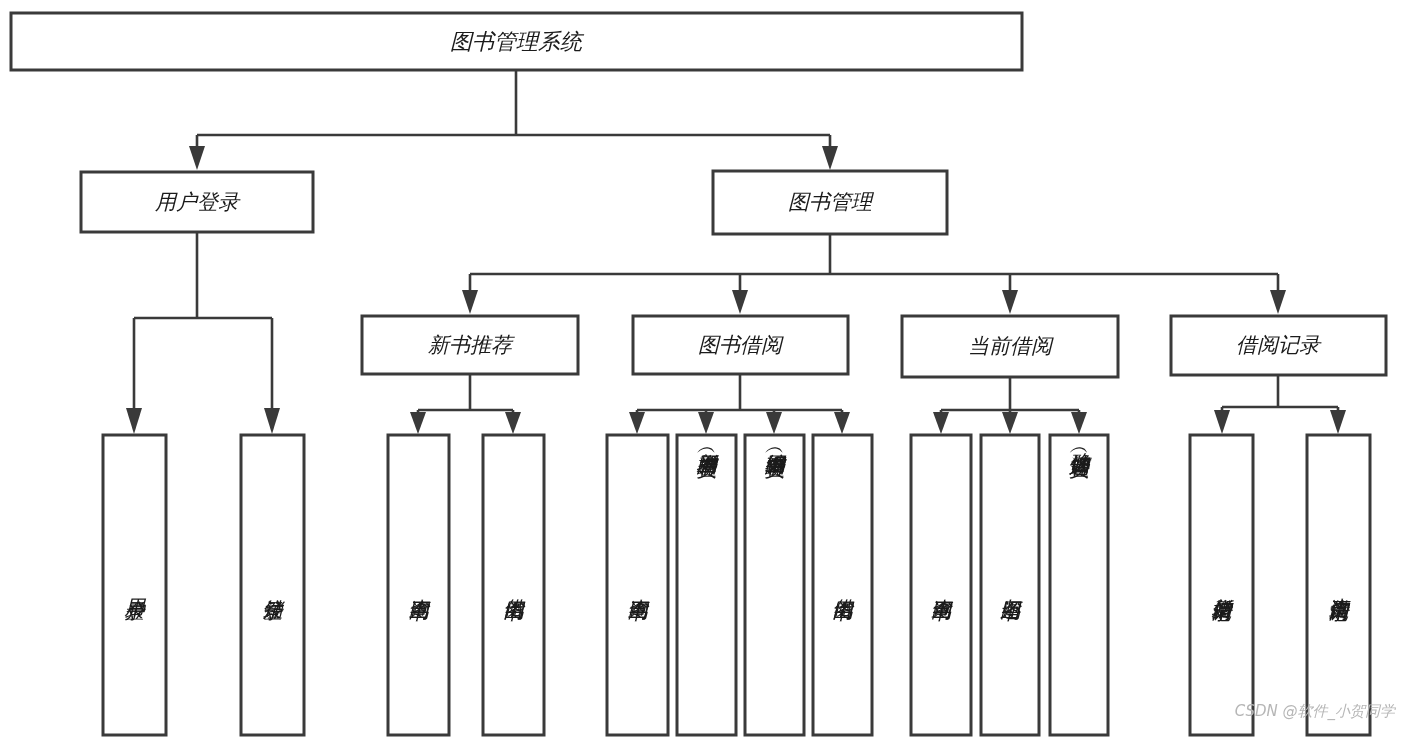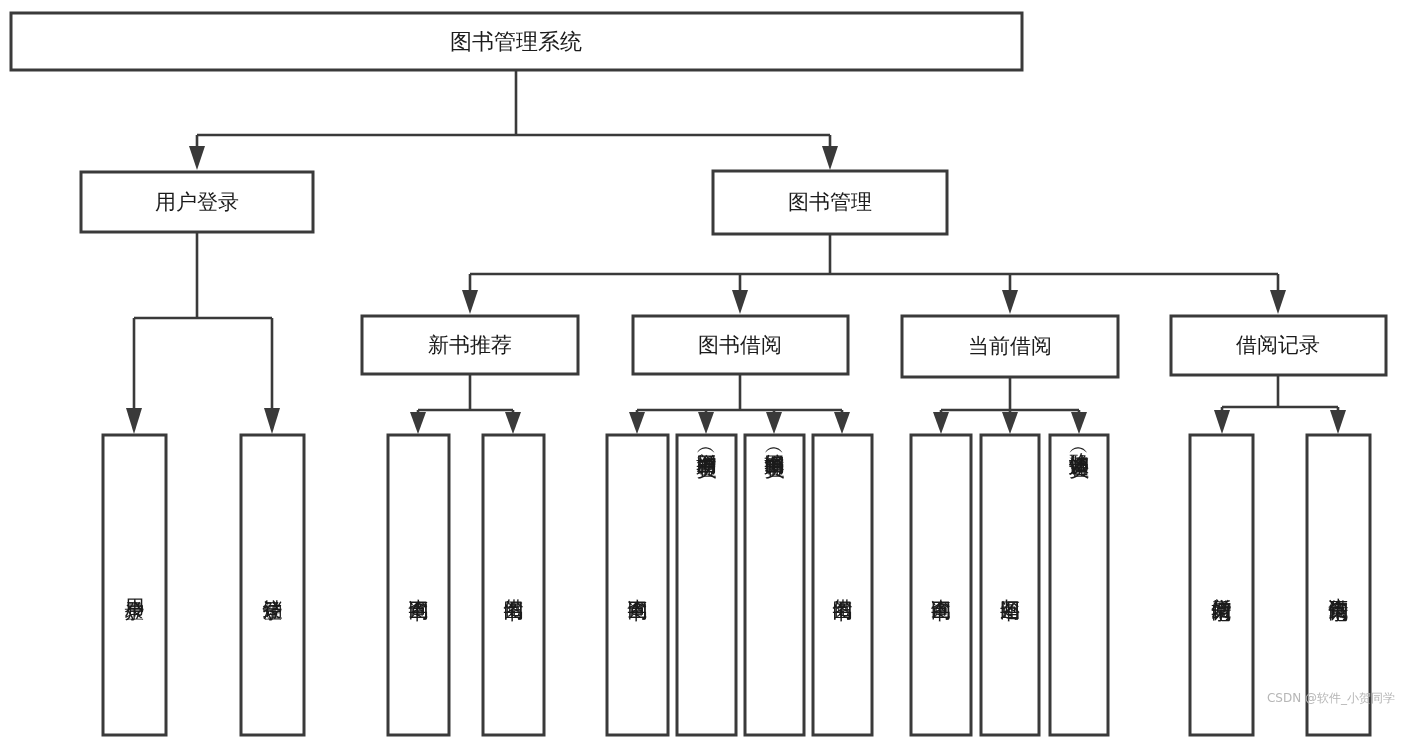--- a/index.html
+++ b/index.html
@@ -10,20 +10,21 @@
   body {
     width: 1405px;
     height: 747px;
     font-family: "DejaVu Sans", "Liberation Sans", sans-serif;
     overflow: hidden;
   }
   #diagram-root {
     position: relative;
     width: 1405px;
     height: 727px;
+    font-style: italic;
   }
   svg.diagram-canvas {
     position: absolute;
     top: 0;
     left: 0;
     width: 1405px;
     height: 747px;
   }
   .node-box {
     fill: #ffffff;
@@ -63,23 +64,23 @@
     font-size: 20px;
     line-height: 1.06;
     color: #1b1b1b;
     letter-spacing: 1px;
     white-space: nowrap;
     text-align: center;
   }
   .watermark {
     position: absolute;
     right: 10px;
-    bottom: 20px;
-    font-family: "DejaVu Sans", "Liberation Sans", sans-serif;
-    font-size: 12px;
+    bottom: 6px;
+    font-family: "DejaVu Sans", "Liberation Sans", sans-serif;
+    font-size: 15px;
     color: #b6b6b6;
     white-space: nowrap;
     user-select: none;
   }
 </style>
 </head>
 <body>
 
 <div id="diagram-root">
 

